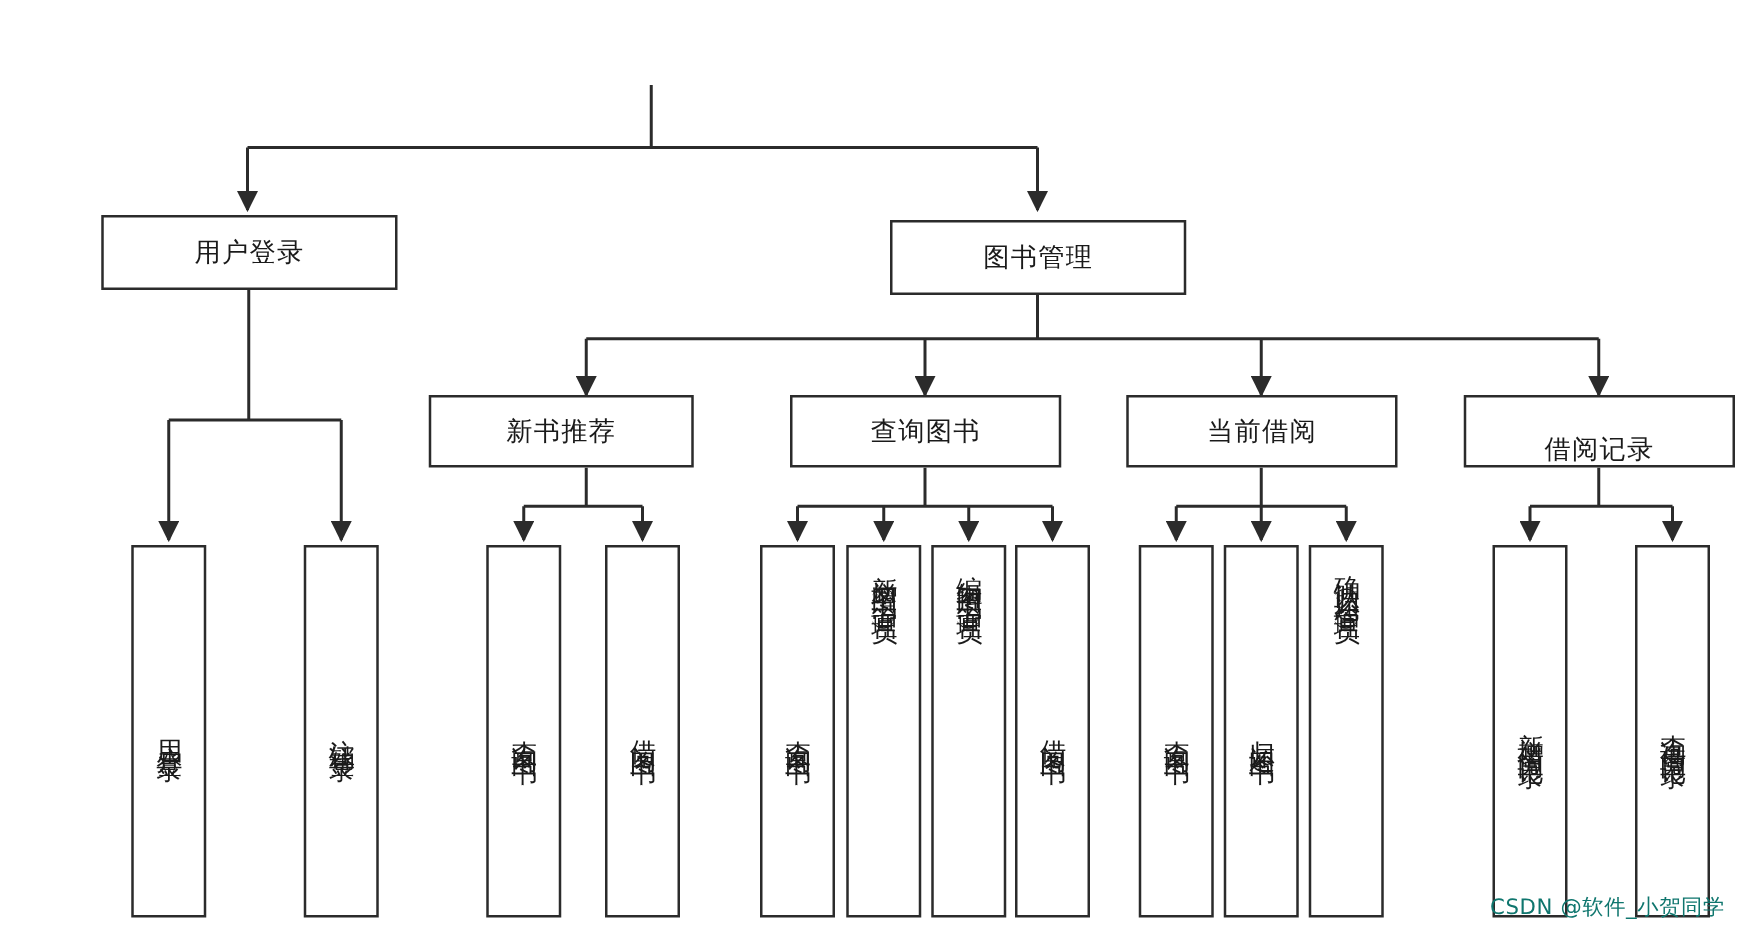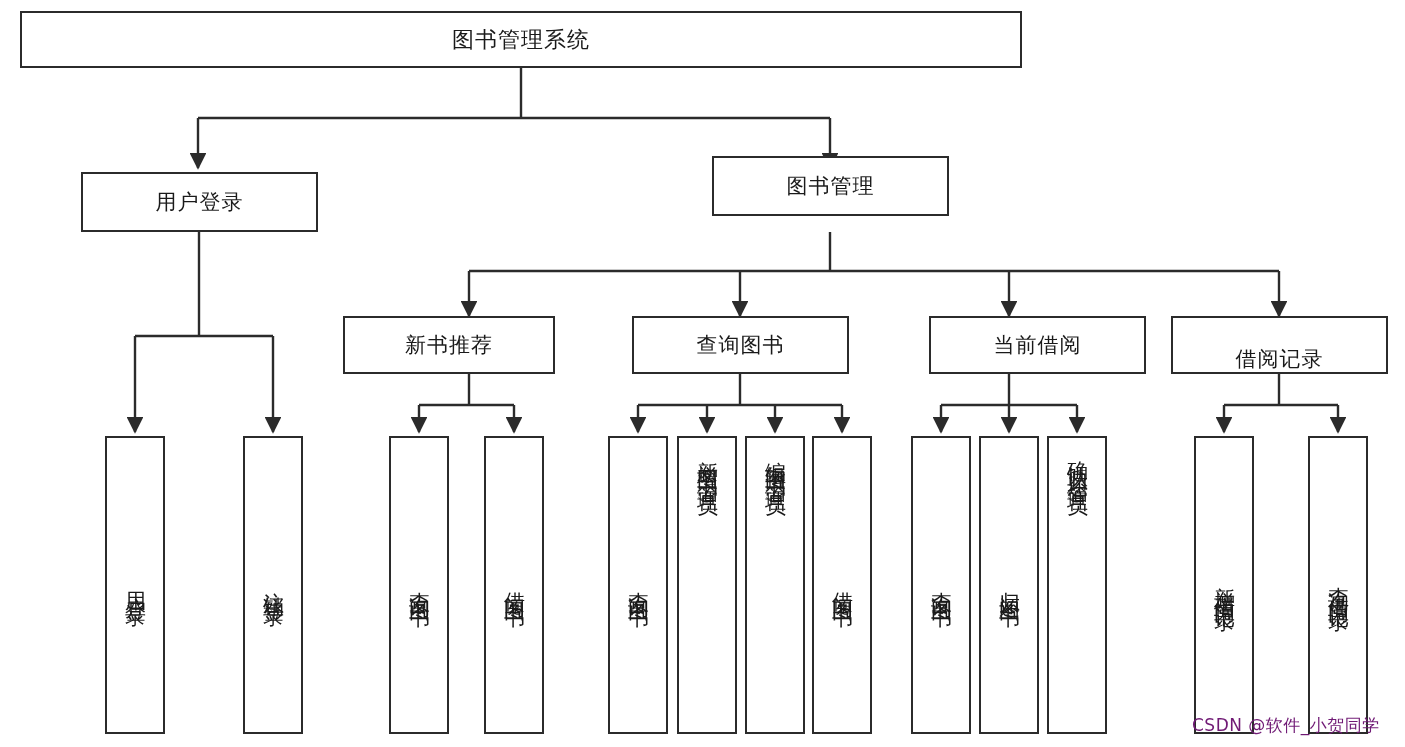--- a/index.html
+++ b/index.html
@@ -65,21 +65,21 @@
     letter-spacing: 5px;
     white-space: pre;
   }
   .node.vert.centered {
     align-items: center;
     padding-top: 0;
   }
   .watermark {
     position: absolute;
     font-size: 17px;
-    color: #701a75;
+    color: #0f766e;
     letter-spacing: 0.5px;
     white-space: nowrap;
     user-select: none;
   }
 </style>
 </head>
 <body>
 
 <div id="diagram-canvas">
 
@@ -126,41 +126,38 @@
       <path d="M 1009 405 L 1009 432" marker-end="url(#arrow)"></path>
       <path d="M 1077 405 L 1077 432" marker-end="url(#arrow)"></path>
 
       <path d="M 1279 374 L 1279 405"></path>
       <path d="M 1224 405 L 1338 405"></path>
       <path d="M 1224 405 L 1224 432" marker-end="url(#arrow)"></path>
       <path d="M 1338 405 L 1338 432" marker-end="url(#arrow)"></path>
     </g>
   </svg>
 
-  <div class="node horiz root" style="left:20px; top:11px; width:1002px; height:57px;">
-    <span class="node-label">图书管理系统</span>
-  </div>
 
   <div class="node horiz" style="left:81px; top:172px; width:237px; height:60px;">
     <span class="node-label">用户登录</span>
   </div>
 
-  <div class="node horiz" style="left:712px; top:156px; width:237px; height:60px;">
+  <div class="node horiz" style="left:712px; top:176px; width:237px; height:60px;">
     <span class="node-label">图书管理</span>
   </div>
 
   <div class="node horiz" style="left:343px; top:316px; width:212px; height:58px;">
     <span class="node-label">新书推荐</span>
   </div>
 
   <div class="node horiz" style="left:632px; top:316px; width:217px; height:58px;">
     <span class="node-label">查询图书</span>
   </div>
 
-  <div class="node horiz" style="left:901px; top:316px; width:217px; height:58px;margin-left:28px;">
+  <div class="node horiz" style="left:901px; top:316px; width:217px; height:58px;">
     <span class="node-label">当前借阅</span>
   </div>
 
   <div class="node horiz" style="left:1171px; top:316px; width:217px; height:58px;align-items:flex-end;">
     <span class="node-label">借阅记录</span>
   </div>
 
   <div class="node vert centered" style="left:105px; top:436px; width:60px; height:298px;">
     <span class="node-label">用户登录</span>
   </div>

